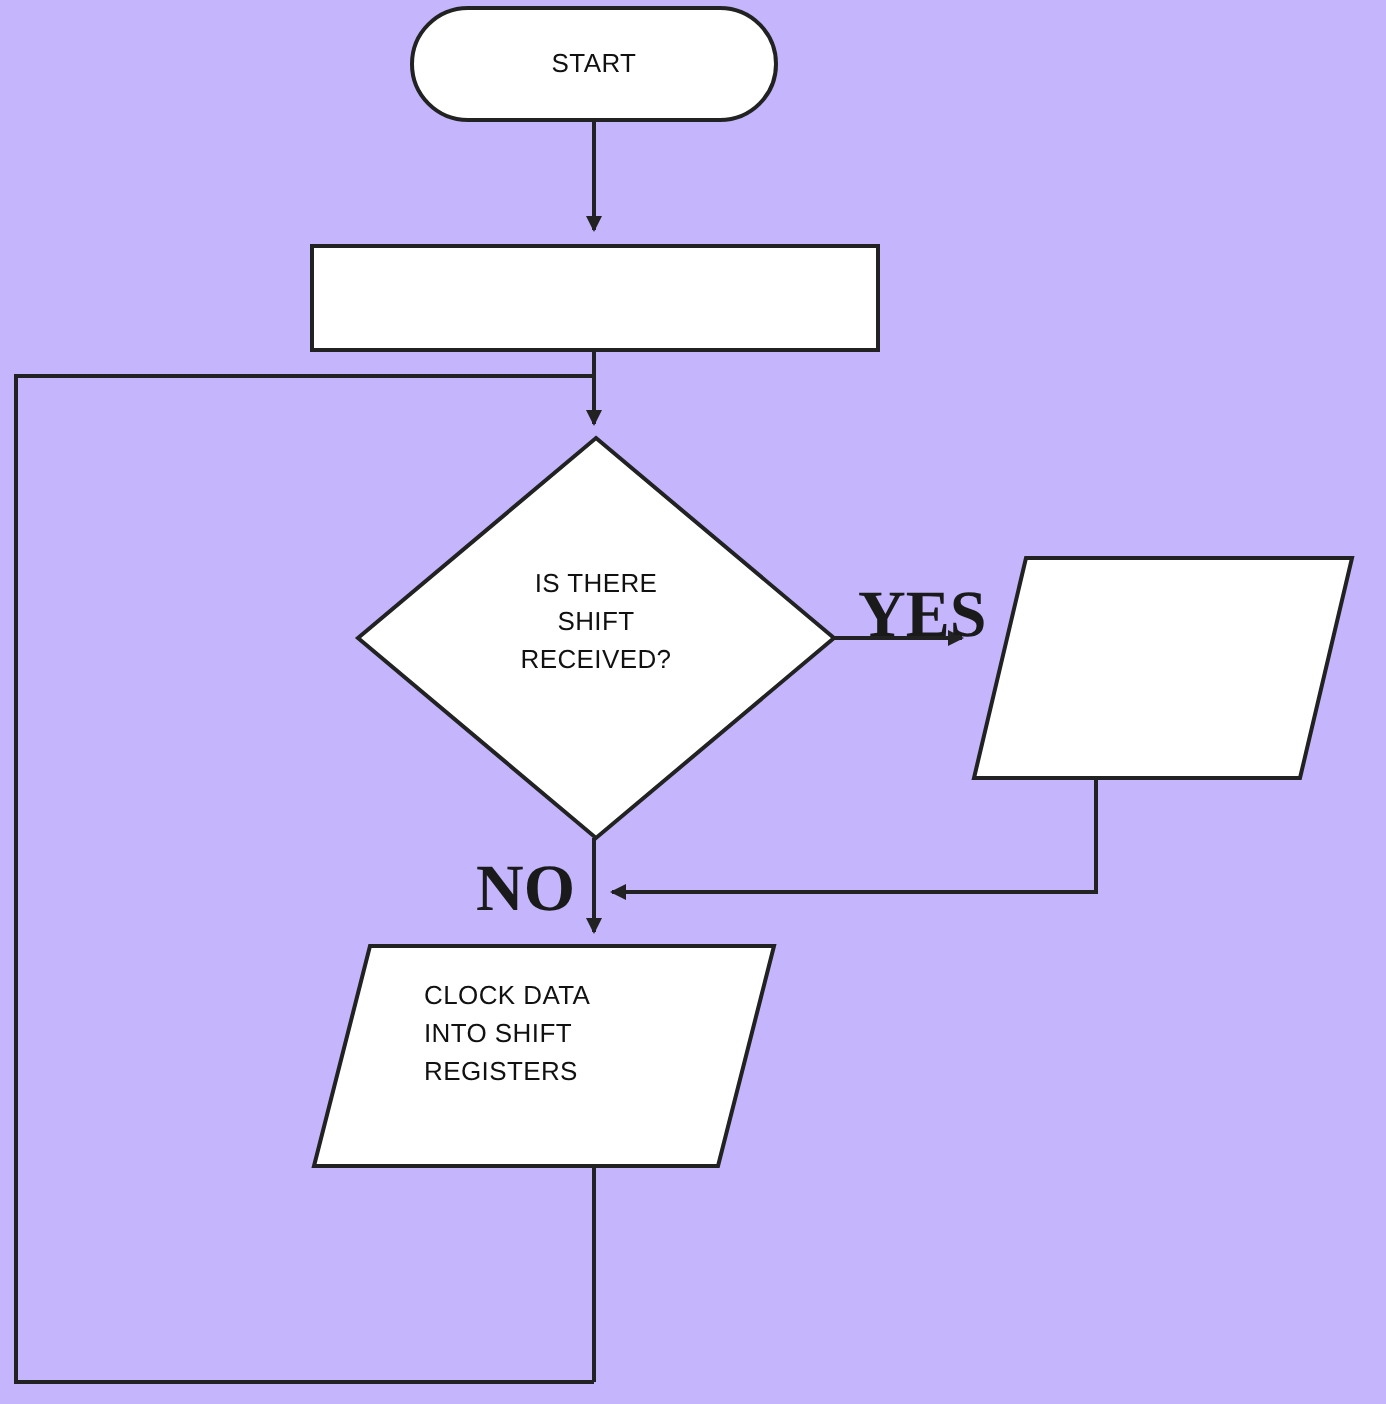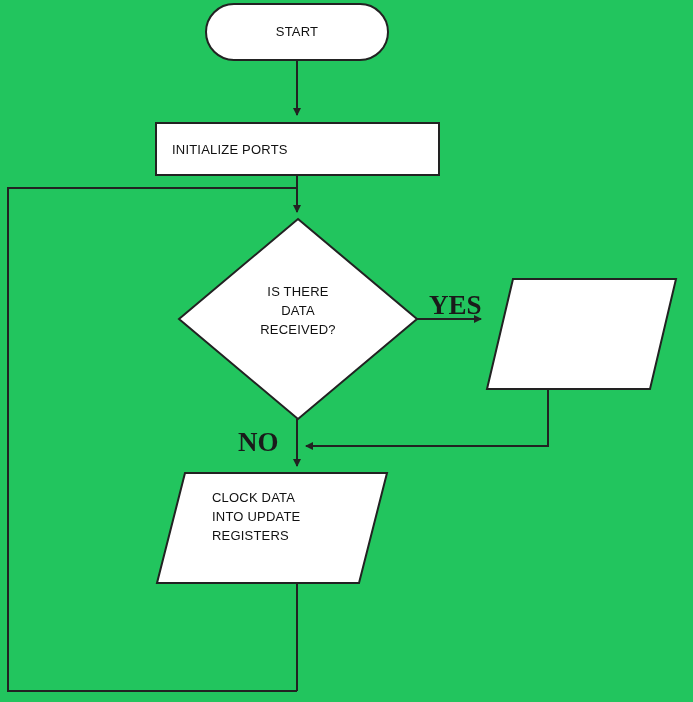--- a/index.html
+++ b/index.html
@@ -7,38 +7,38 @@
     padding: 0;
     background: #ffffff;
   }
   body {
     font-family: "Liberation Sans", sans-serif;
   }
   #canvas {
     position: relative;
     width: 693px;
     height: 702px;
-    background: #22c55e;
+    background: #c4b5fd;
     overflow: hidden;
   }
   .node-label {
     position: absolute;
     text-align: center;
     color: #111111;
     font-size: 13px;
     line-height: 1.45;
     letter-spacing: 0.2px;
     white-space: pre-line;
     pointer-events: none;
   }
   .edge-label {
     position: absolute;
     color: #1a1a1a;
     font-family: "Liberation Serif", serif;
-    font-size: 27px;
+    font-size: 33px;
     font-weight: 700;
     letter-spacing: 0px;
     text-align: right;
   }
   svg {
     position: absolute;
     left: 0;
     top: 0;
   }
 </style>
@@ -84,28 +84,27 @@
 
     <g>
       <polygon points="185,473 387,473 359,583 157,583" fill="#ffffff" stroke="#222222" stroke-width="2"></polygon>
     </g>
 
     <line x1="297" y1="583" x2="297" y2="691" stroke="#222222" stroke-width="2"></line>
   </svg>
 
   <div class="node-label" style="left:206px; top:23px; width:182px;">START</div>
 
-  <div class="node-label" style="left:172px; top:141px; width:200px; text-align:left;">INITIALIZE PORTS</div>
 
   <div class="node-label" style="left:218px; top:283px; width:160px;">IS THERE
-DATA
+SHIFT
 RECEIVED?</div>
 
 
   <div class="node-label" style="left:212px; top:489px; width:160px; text-align:left;">CLOCK DATA
-INTO UPDATE
+INTO SHIFT
 REGISTERS</div>
 
   <div class="edge-label" style="left:429px; top:290px;">YES</div>
 
   <div class="edge-label" style="left:238px; top:427px;">NO</div>
 
 </div>
 
 </body></html>

